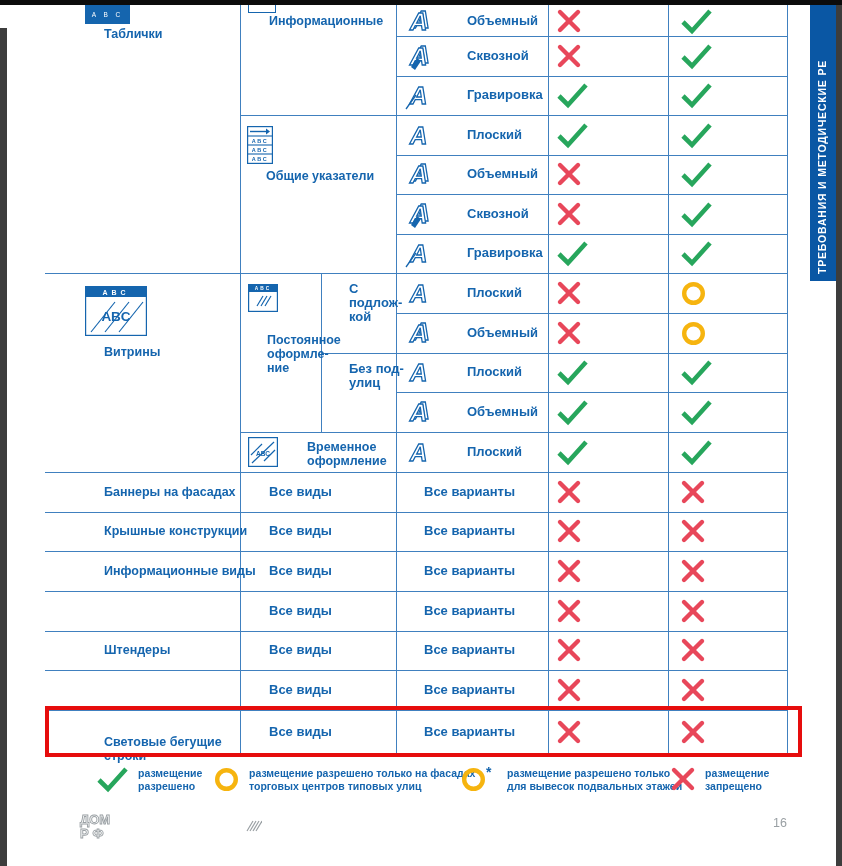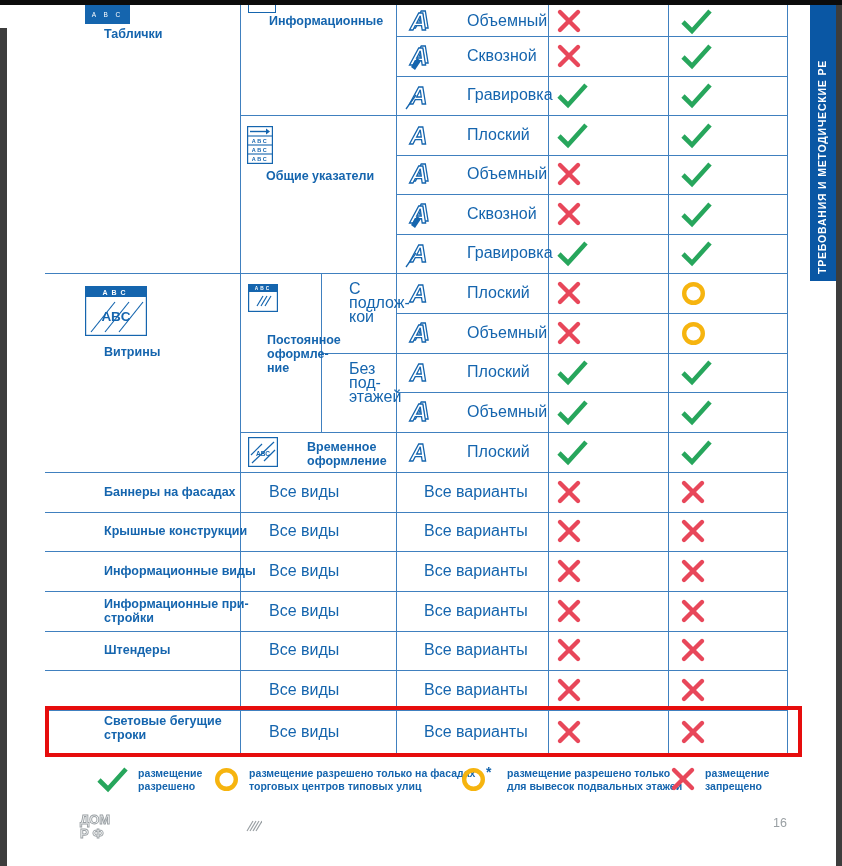--- a/index.html
+++ b/index.html
@@ -8,21 +8,21 @@
   .abs{position:absolute;}
   .page{left:7px;top:5px;width:829px;height:861px;background:#ffffff;}
   .strip-top{left:0;top:0;width:842px;height:5px;background:#0c0c0c;}
   .corner-white{left:0;top:5px;width:7px;height:23px;background:#ffffff;}
   .band{left:810px;top:5px;width:26px;height:276px;overflow:hidden;}
   .band-text{position:absolute;bottom:7px;left:6px;writing-mode:vertical-rl;transform:rotate(180deg);
              color:#fff;font-size:10.5px;font-weight:700;letter-spacing:0.8px;white-space:nowrap;}
   .vline{position:absolute;width:1.3px;}
   .hline{position:absolute;height:1.3px;}
   .tlabel{position:absolute;font-size:12.5px;font-weight:700;line-height:14px;white-space:pre-line;padding-left:19px;}
-  .t600{font-weight:400;font-size:16px;}
+  .t600{font-weight:700;font-size:13px;}
   .abc-plate{position:absolute;color:#fff;font-size:6.5px;letter-spacing:3px;text-align:center;}
   .red-box{left:45px;top:706px;width:749px;height:43px;border:4px solid #e60d0d;z-index:6;}
   .legend-item{position:absolute;display:flex;gap:9px;align-items:flex-start;}
   .ltext{font-size:10.5px;font-weight:600;line-height:13px;white-space:pre-line;padding-top:1px;}
   .studio{position:absolute;left:150px;top:820px;font-size:11.5px;letter-spacing:3px;font-weight:600;}
   .pagenum{position:absolute;left:773px;top:816px;font-size:12.5px;}
 </style>
 </head>
 <body>
 
@@ -310,24 +310,22 @@
   <g stroke="#1565ae" stroke-width="1.2">
             <line x1="6" y1="46" x2="30" y2="16"></line>
             <line x1="20" y1="46" x2="44" y2="16"></line>
             <line x1="34" y1="46" x2="58" y2="16"></line>
           </g>
         </svg></div>
       <div class="tlabel" style="color:#1565ae;left:85px;top:345px">Витрины</div>
       <div class="tlabel" style="color:#1565ae;left:85px;top:484.75px;width:160px">Баннеры на фасадах</div>
       <div class="tlabel" style="color:#1565ae;left:85px;top:524.25px;width:160px">Крышные конструкции</div>
       <div class="tlabel" style="color:#1565ae;left:85px;top:564px;width:160px">Информационные виды</div>
-      <div class="tlabel" style="color:#1565ae;left:85px;top:596.75px;width:160px">Информационные при-
-стройки</div>
       <div class="tlabel" style="color:#1565ae;left:85px;top:643.25px;width:160px">Штендеры</div>
-      <div class="tlabel" style="color:#1565ae;left:85px;top:714px;width:160px">Световые бегущие
+      <div class="tlabel" style="color:#1565ae;left:85px;top:735px;width:160px">Световые бегущие
 строки</div>
       <div class="abs" style="left:248px;top:5px;width:26px;height:7px;border:1.2px solid #1565ae;border-top:none"></div>
       <div class="tlabel" style="color:#1565ae;left:250px;top:14px">Информационные</div>
       <div class="abs" style="left:247px;top:126px"><svg width="26" height="38" viewBox="0 0 26 38">
   <rect x="0.6" y="0.6" width="24.8" height="36.8" fill="none" stroke="#1565ae" stroke-width="1.2"></rect>
   <line x1="3" y1="5.5" x2="21" y2="5.5" stroke="#1565ae" stroke-width="1.4"></line>
           <path d="M19 2.5 l4 3 -4 3 z" fill="#1565ae"></path>
   <line x1="1" y1="10" x2="25" y2="10" stroke="#1565ae" stroke-width="1.1"></line>
   <line x1="1" y1="19" x2="25" y2="19" stroke="#1565ae" stroke-width="1.1"></line>
   <line x1="1" y1="28" x2="25" y2="28" stroke="#1565ae" stroke-width="1.1"></line>
@@ -363,21 +361,21 @@
       <div class="tlabel t600" style="color:#1565ae;left:250px;top:484.75px">Все виды</div>
       <div class="tlabel t600" style="color:#1565ae;left:250px;top:524.25px">Все виды</div>
       <div class="tlabel t600" style="color:#1565ae;left:250px;top:564px">Все виды</div>
       <div class="tlabel t600" style="color:#1565ae;left:250px;top:603.75px">Все виды</div>
       <div class="tlabel t600" style="color:#1565ae;left:250px;top:643.25px">Все виды</div>
       <div class="tlabel t600" style="color:#1565ae;left:250px;top:683px">Все виды</div>
       <div class="tlabel t600" style="color:#1565ae;left:250px;top:724.5px">Все виды</div>
       <div class="tlabel t600" style="color:#1565ae;left:330px;top:282px;width:62px">С подлож-
 кой</div>
       <div class="tlabel t600" style="color:#1565ae;left:330px;top:361.5px;width:62px">Без под-
-этажей</div>
+улиц</div>
     </div>
 
   <div class="abs red-box" style="border-color: rgb(230, 13, 13);"></div>
 
   <div class="abs" id="legend" style="left:8px;top:0;width:842px;height:866px;">
       <div class="legend-item" style="left:88px;top:766px">
         <svg width="33" height="27" viewBox="0 0 33 27">
           <polyline points="3,14 12,23 30,3" fill="none" stroke="#27a65c" stroke-width="4.6"></polyline>
         </svg>
         <div class="ltext" style="color:#1565ae">размещение

